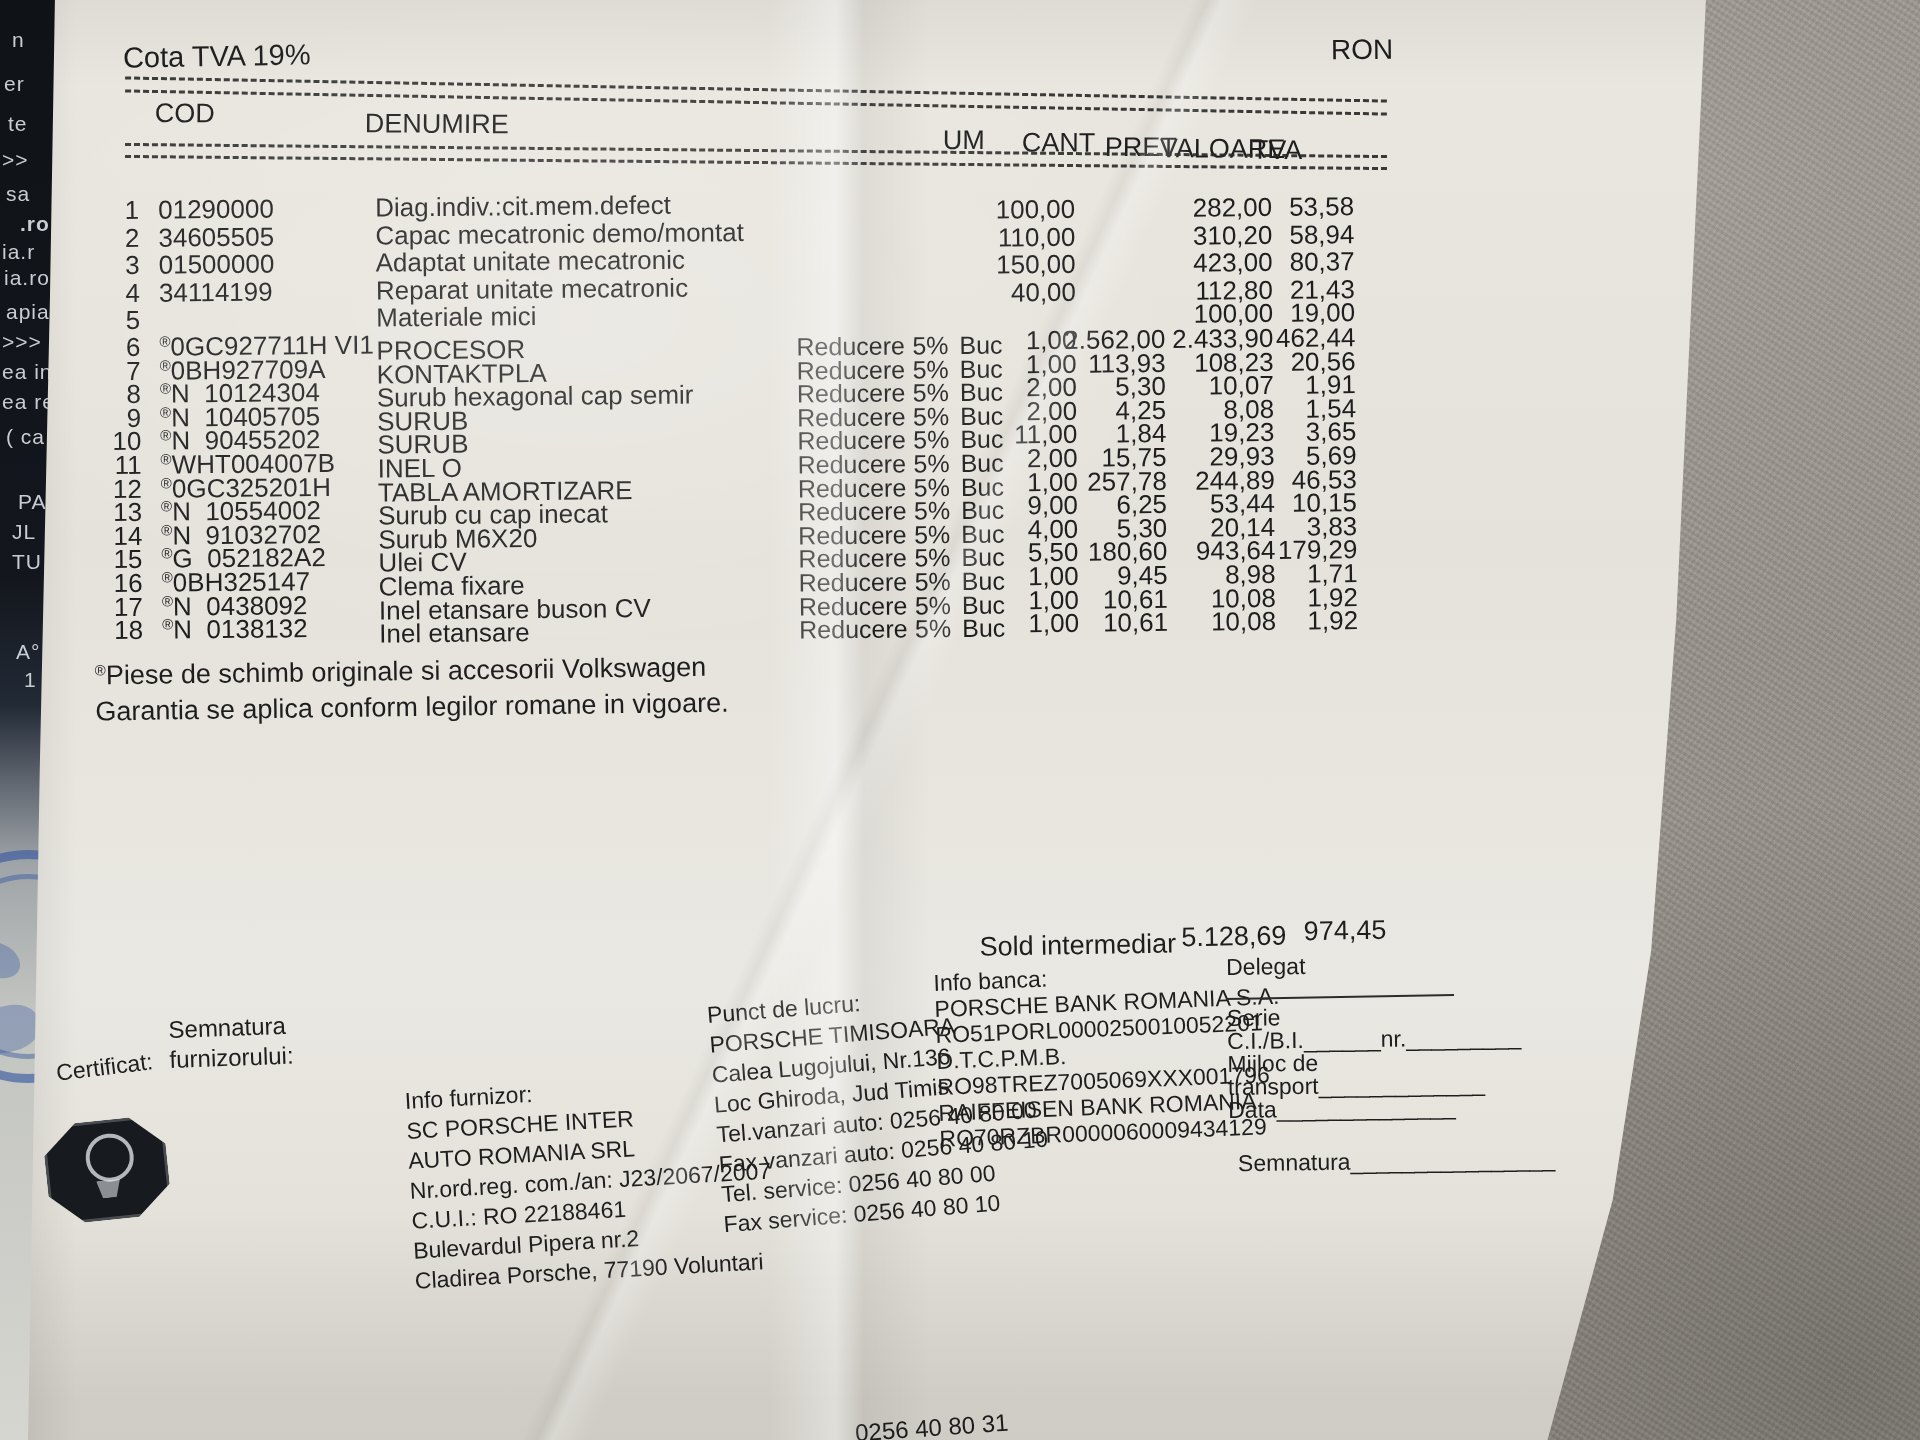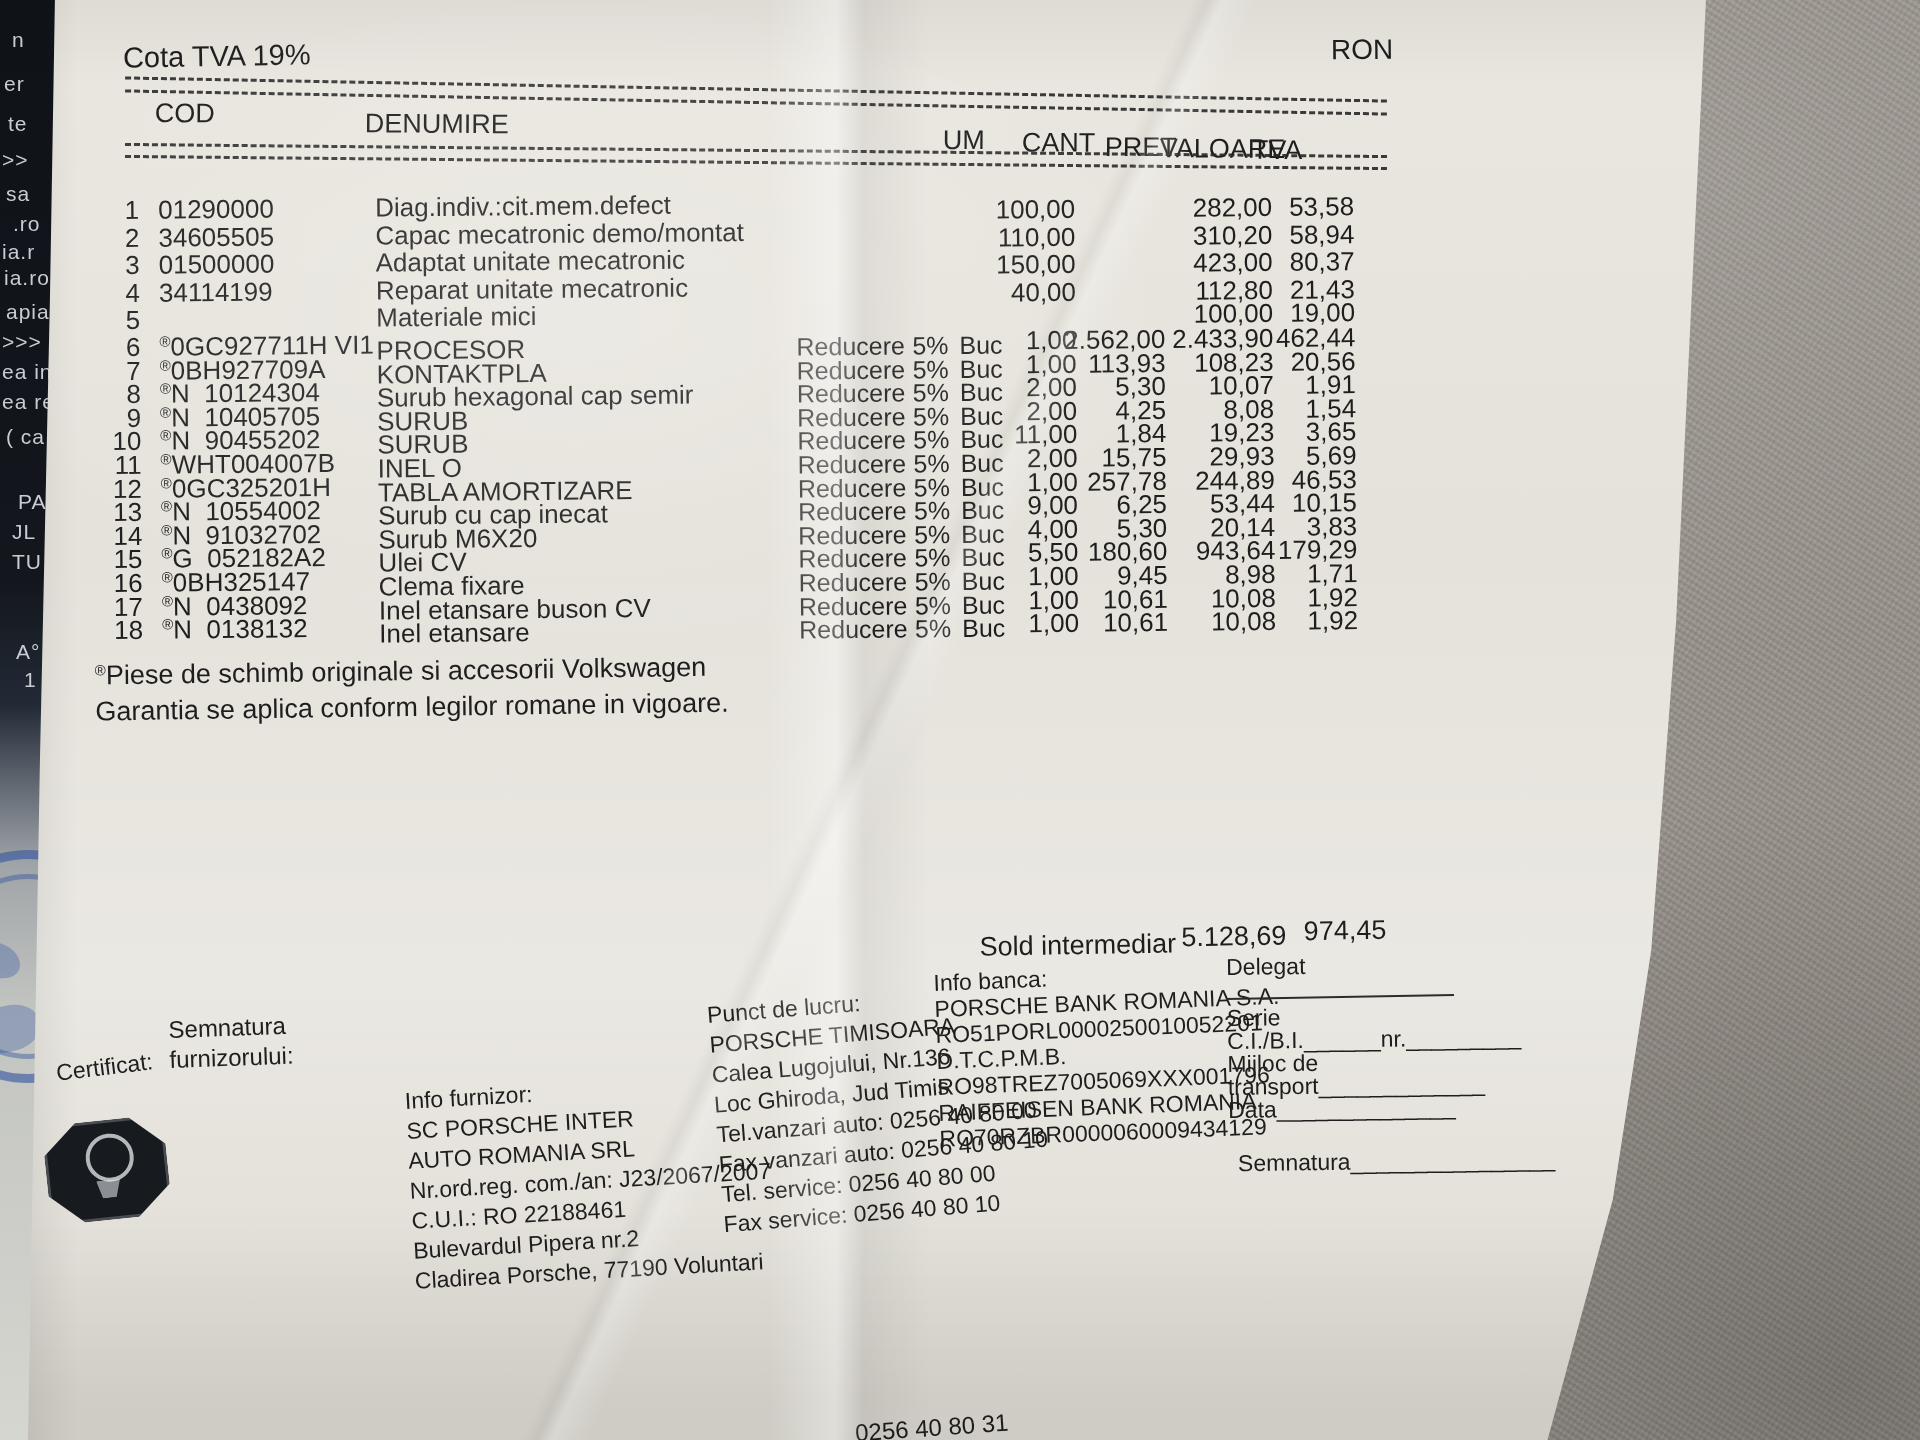--- a/index.html
+++ b/index.html
@@ -106,21 +106,21 @@
 <body>
 
 <div class="scene">
 
   <div class="edge-stack" id="edge-stack">
       <span class="edge-frag" style="top: 28px; left: 12px;">n</span>
       <span class="edge-frag" style="top: 72px; left: 4px;">er</span>
       <span class="edge-frag" style="top: 112px; left: 8px;">te</span>
       <span class="edge-frag" style="top: 148px; left: 2px;">&gt;&gt;</span>
       <span class="edge-frag" style="top: 182px; left: 6px;">sa</span>
-      <span class="edge-frag" style="top: 212px; left: 13px;">.ro</span>
+      <span class="edge-frag" style="top: 212px; left: 20px; font-weight: bold;">.ro</span>
       <span class="edge-frag" style="top: 240px; left: 2px;">ia.r</span>
       <span class="edge-frag" style="top: 266px; left: 4px;">ia.ro</span>
       <span class="edge-frag" style="top: 300px; left: 6px;">apia</span>
       <span class="edge-frag" style="top: 330px; left: 2px;">&gt;&gt;&gt;</span>
       <span class="edge-frag" style="top: 360px; left: 2px;">ea in</span>
       <span class="edge-frag" style="top: 390px; left: 2px;">ea re</span>
       <span class="edge-frag" style="top: 425px; left: 6px;">( ca</span>
       <span class="edge-frag" style="top: 490px; left: 18px;">PA</span>
       <span class="edge-frag" style="top: 520px; left: 12px;">JL</span>
       <span class="edge-frag" style="top: 550px; left: 12px;">TU</span>

